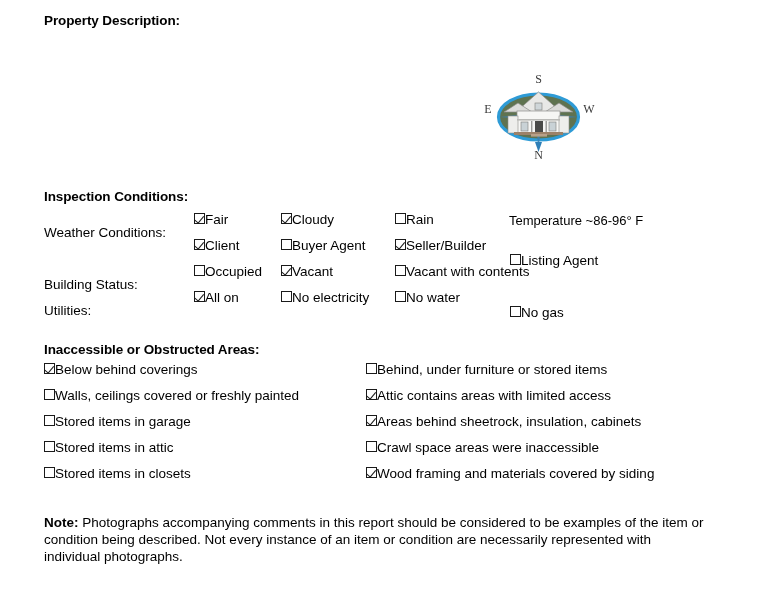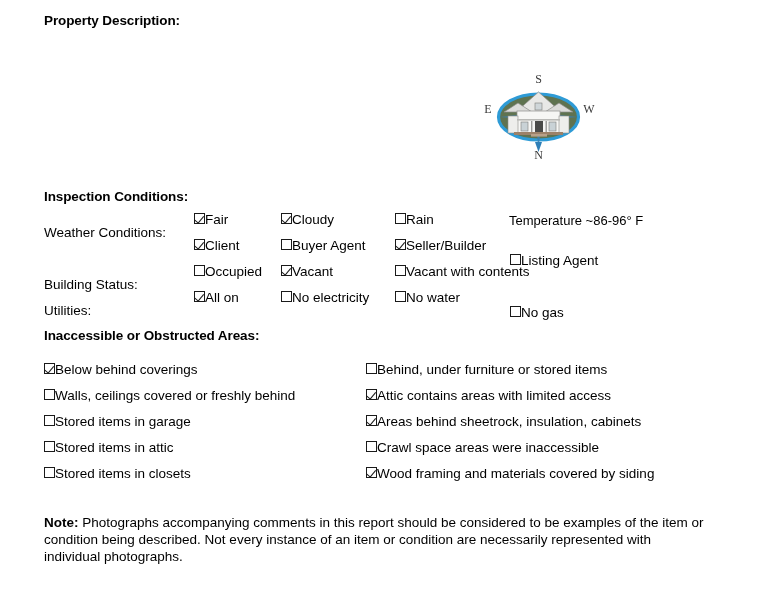--- a/index.html
+++ b/index.html
@@ -33,21 +33,21 @@
   }
   .body-text {
     font-size: 13.5px;
     line-height: 17px;
   }
 
   #property-heading { position: absolute; left: 44px; top: 13px; }
   #property-desc    { position: absolute; left: 44px; top: 37px; width: 660px; }
   #face-north       { position: absolute; left: 44px; top: 141px; }
   #inspection-heading { position: absolute; left: 44px; top: 189px; }
-  #inaccessible-heading { position: absolute; left: 44px; top: 328px; }
+  #inaccessible-heading { position: absolute; left: 44px; top: 342px; }
 
   
   .compass {
     position: absolute;
     left: 481px;
     top: 72px;
     width: 115px;
     height: 90px;
   }
   .compass svg { display: block; }
@@ -284,21 +284,21 @@
       </span>
       <span class="cb-item right-col">
         <span class="cb"></span>
         <span>Behind, under furniture or stored items</span>
       </span>
     </div>
 
     <div class="ia-row">
       <span class="cb-item left-col">
         <span class="cb"></span>
-        <span>Walls, ceilings covered or freshly behind</span>
+        <span>Walls, ceilings covered or freshly painted</span>
       </span>
       <span class="cb-item right-col">
         <span class="cb checked"></span>
         <span>Attic contains areas with limited access</span>
       </span>
     </div>
 
     <div class="ia-row">
       <span class="cb-item left-col">
         <span class="cb"></span>

